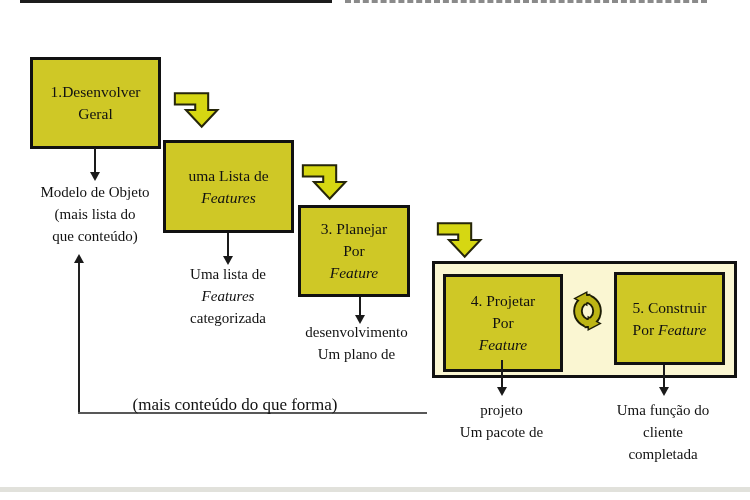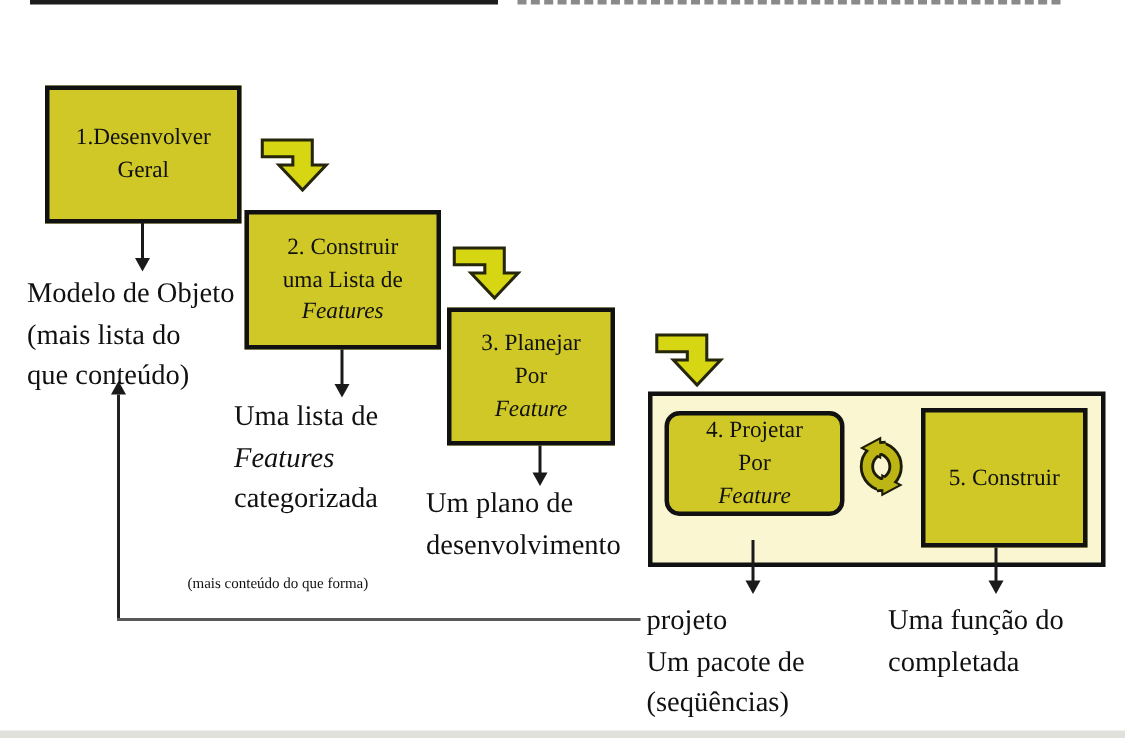--- a/index.html
+++ b/index.html
@@ -17,21 +17,21 @@
   .pbox{
     position:absolute;box-sizing:border-box;border:3px solid #111;
     background:var(--box-fill,#cfc826);
     display:flex;flex-direction:column;justify-content:center;align-items:center;
     text-align:center;font-size:15.5px;line-height:1.4;font-weight:400;
   }
   .pbox .ln{white-space:nowrap;}
   #b1{left:30px;top:57px;width:131px;height:92px;}
   #b2{left:163px;top:140px;width:131px;height:93px;}
   #b3{left:298px;top:205px;width:112px;height:92px;}
-  #b4{left:443px;top:274px;width:120px;height:70px;border-radius:10px;}
+  #b4{left:443px;top:274px;width:120px;height:98px;}
   #b5{left:614px;top:272px;width:111px;height:93px;}
   .iter-container{
     position:absolute;left:432px;top:261px;width:305px;height:117px;
     box-sizing:border-box;border:3px solid #111;background:var(--container-fill,#faf6d2);
   }
   .it{font-style:italic;}
 
   
   .bent{position:absolute;width:50px;height:38px;}
   #a1{left:173px;top:91px;} #a2{left:301px;top:163px;} #a3{left:436px;top:221px;}
@@ -46,24 +46,24 @@
   #c1l{left:94px;top:148px;height:26px;} #c1h{left:90px;top:172px;}
   #c2l{left:227px;top:233px;height:25px;} #c2h{left:223px;top:256px;}
   #c3l{left:359px;top:297px;height:20px;} #c3h{left:355px;top:315px;}
   #c4l{left:501px;top:360px;height:29px;} #c4h{left:497px;top:387px;}
   #c5l{left:663px;top:365px;height:24px;} #c5h{left:659px;top:387px;}
 
   
   #fbv{left:78px;top:263px;height:151px;background:#222;}
   #fbh{position:absolute;left:78px;top:412px;width:349px;height:2px;background:#585858;}
   #fbu{left:74px;top:254px;}
-  .fb-text{position:absolute;left:125px;top:384px;width:220px;font-size:10px;white-space:nowrap;}
+  .fb-text{position:absolute;left:125px;top:395px;width:220px;text-align:center;font-size:17px;white-space:nowrap;}
 
   
-  .out{position:absolute;text-align:left;font-size:19px;line-height:1.45;}
+  .out{position:absolute;text-align:center;font-size:15px;line-height:1.45;}
   #o1{left:18px;top:182px;width:154px;}
   #o2{left:156px;top:264px;width:144px;}
   #o3{left:284px;top:322px;width:145px;}
   #o4{left:431px;top:400px;width:141px;}
   #o5{left:592px;top:400px;width:142px;font-family:Liberation Serif, serif;}
 </style>
 </head>
 <body>
 
 <div class="stage">
@@ -74,21 +74,20 @@
   <div class="pbox" id="b1">
     <span class="ln">1.Desenvolver</span>
     <span class="ln">Geral</span>
   </div>
 
   <svg class="bent" id="a1" viewBox="0 0 54 40">
     <path d="M2,2 H38 V20 H48 L31,38 L14,20 H24 V14 H2 Z" fill="#d6d712" stroke="#26260a" stroke-width="2.2" stroke-linejoin="miter"></path>
   </svg>
 
   <div class="pbox" id="b2">
-    <span class="ln">2. Construir</span>
     <span class="ln">uma Lista de</span>
     <span class="ln it">Features</span>
   </div>
 
   <svg class="bent" id="a2" viewBox="0 0 54 40">
     <path d="M2,2 H38 V20 H48 L31,38 L14,20 H24 V14 H2 Z" fill="#d6d712" stroke="#26260a" stroke-width="2.2" stroke-linejoin="miter"></path>
   </svg>
 
   <div class="pbox" id="b3">
     <span class="ln">3. Planejar</span>
@@ -116,20 +115,21 @@
     <polygon points="25,1 10,9 25,17" fill="#1c1c05"></polygon>
 
     <path d="M28,9 A13,13 0 1 0 28,35" fill="none" stroke="#bdb514" stroke-width="6"></path>
     <path d="M22,35 A13,13 0 1 0 22,9" fill="none" stroke="#bdb514" stroke-width="6"></path>
     <polygon points="26.5,29.5 37,35 26.5,40.5" fill="#bdb514"></polygon>
     <polygon points="23.5,3.5 13,9 23.5,14.5" fill="#bdb514"></polygon>
   </svg>
 
   <div class="pbox" id="b5">
     <span class="ln">5. Construir</span>
+    <span class="ln"><span>Por</span> <span class="it">Feature</span></span>
   </div>
 
   <div class="vline" id="c1l"></div>
   <div class="head-down" id="c1h"></div>
   <div class="vline" id="c2l"></div>
   <div class="head-down" id="c2h"></div>
   <div class="vline" id="c3l"></div>
   <div class="head-down" id="c3h"></div>
   <div class="vline" id="c4l"></div>
   <div class="head-down" id="c4h"></div>
@@ -145,27 +145,27 @@
     <div>Modelo de Objeto</div>
       <div>(mais lista do</div>
       <div>que conteúdo)</div>
   </div>
   <div class="out" id="o2">
     <div>Uma lista de</div>
       <div class="it">Features</div>
       <div>categorizada</div>
   </div>
   <div class="out" id="o3">
-    <div>Um plano de</div>
-      <div>desenvolvimento</div>
+    <div>desenvolvimento</div>
+      <div>Um plano de</div>
   </div>
   <div class="out" id="o4">
     <div>projeto</div>
       <div>Um pacote de</div>
-      <div>(seqüências)</div>
   </div>
   <div class="out" id="o5">
     <div>Uma função do</div>
+      <div>cliente</div>
       <div>completada</div>
   </div>
 
   <div class="bottom-rule"></div>
 </div>
 
 </body></html>

